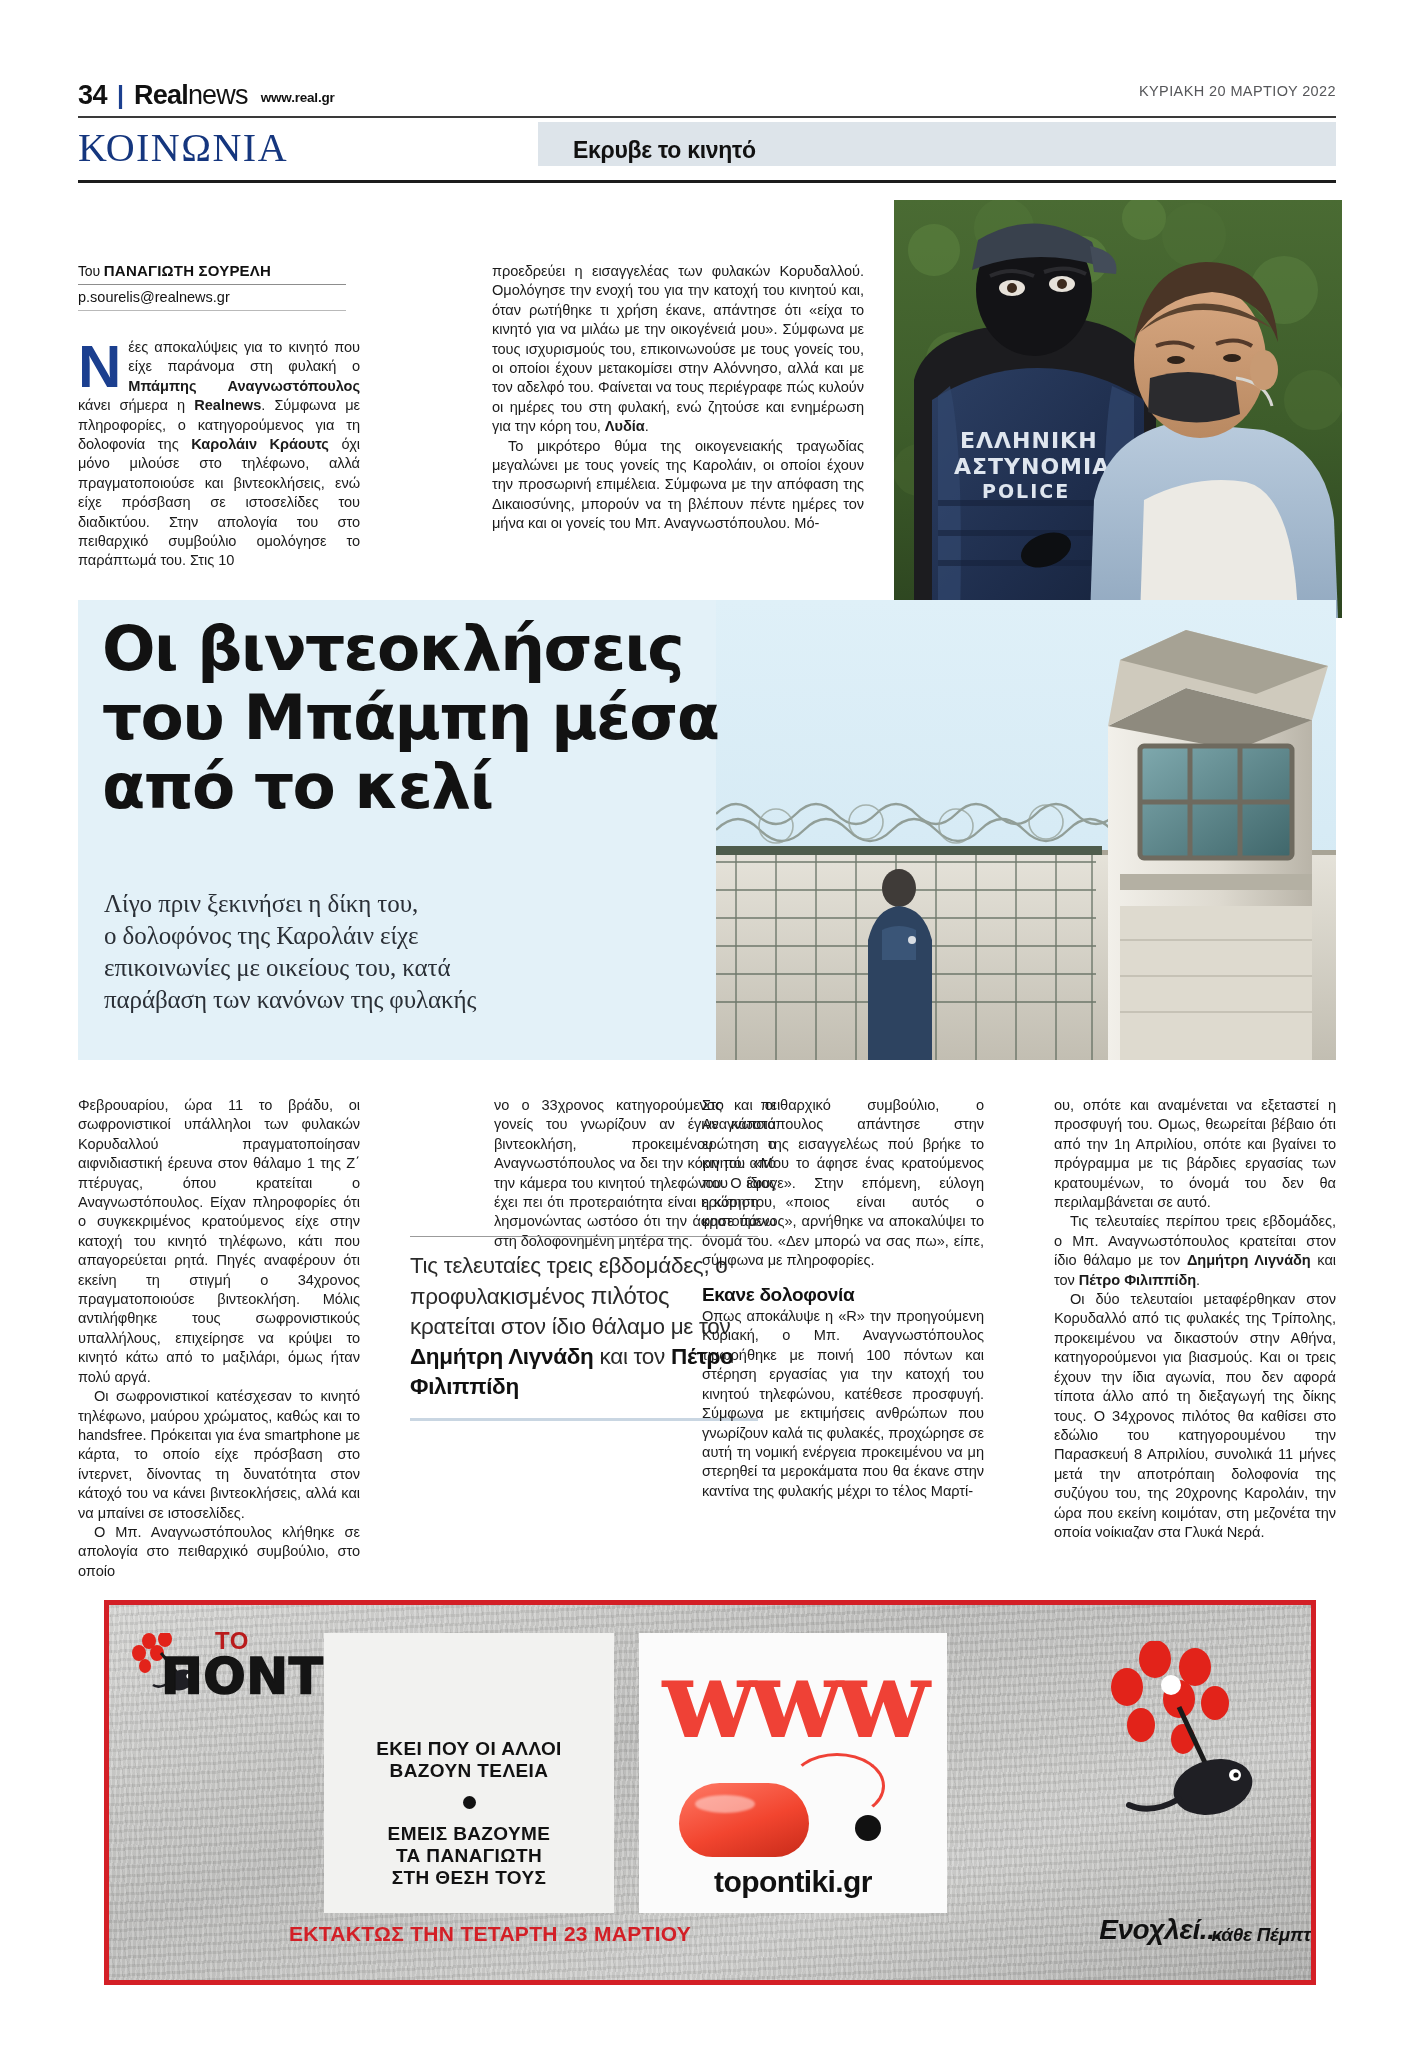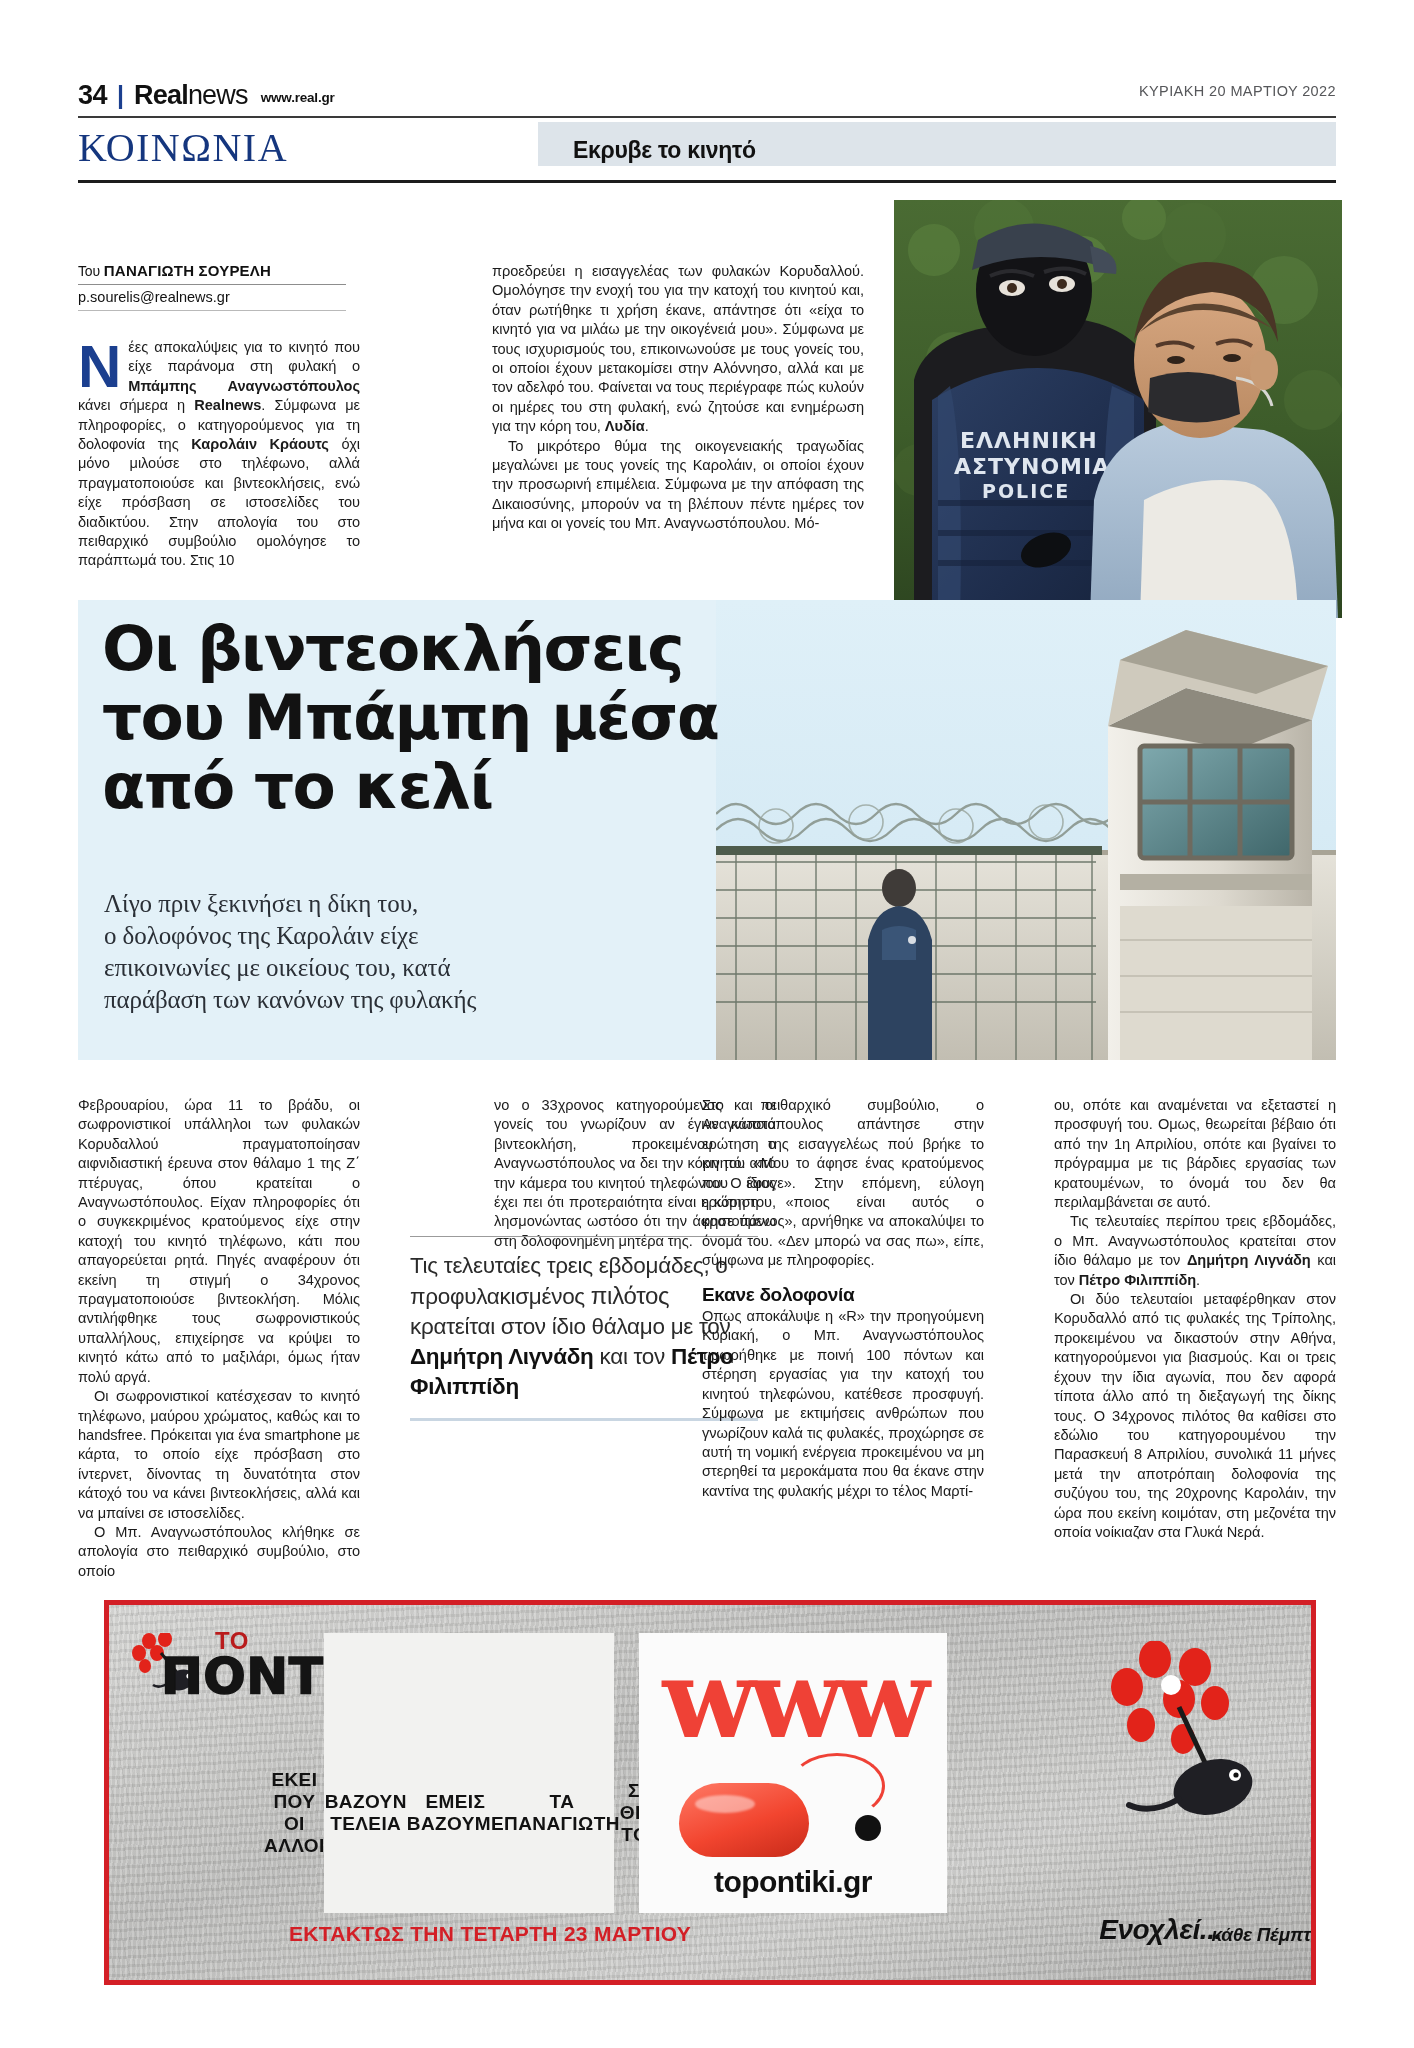--- a/index.html
+++ b/index.html
@@ -106,21 +106,21 @@
   .ad-logo{position:absolute;left:22px;top:22px;width:230px;}
   .ad-to{position:absolute;left:84px;top:0px;font-size:24px;font-weight:bold;color:#b91c1c;letter-spacing:.5px;}
   .ad-pontiki{position:absolute;left:30px;top:20px;font-size:50px;font-weight:bold;letter-spacing:.5px;
               color:#141414;font-family:"DejaVu Sans","Liberation Sans",sans-serif;
               -webkit-text-stroke:1.5px #141414;}
   .ad-mouse{position:absolute;left:0px;top:6px;width:66px;height:62px;}
   .ad-taglines{position:absolute;left:130px;top:92px;width:225px;text-align:right;}
   .ad-taglines div{font-size:16.5px;font-weight:bold;line-height:21px;letter-spacing:.4px;color:#1a1a1a;}
   .ad-taglines div.red{color:#d31f26;}
   .ad-mid-txt{position:absolute;left:0;top:0;width:290px;height:360px;
-              display:flex;flex-direction:row;justify-content:center;align-items:center;gap:0;}
+              display:flex;flex-direction:column;justify-content:center;align-items:center;gap:0;}
   .ad-mid-txt .line{font-size:19px;font-weight:bold;letter-spacing:.4px;color:#121212;text-align:center;}
   .ad-dot{width:13px;height:13px;border-radius:50%;background:#121212;margin:14px 0;}
   .www-art{position:absolute;left:0;top:0;width:308px;height:280px;overflow:hidden;}
   .www-letters{position:absolute;left:8px;top:14px;width:292px;text-align:center;
      font-family:"DejaVu Serif","Liberation Serif",serif;font-weight:bold;font-size:108px;line-height:104px;
      color:#ef4136;letter-spacing:-6px;}
   .www-mouse{position:absolute;left:40px;top:150px;width:130px;height:74px;
      border-radius:58px 58px 48px 48px;
      background:linear-gradient(160deg,#ff7a66 0%,#f2452f 55%,#c72a19 100%);}
   .www-mouse:after{content:"";position:absolute;left:16px;top:12px;width:60px;height:18px;

